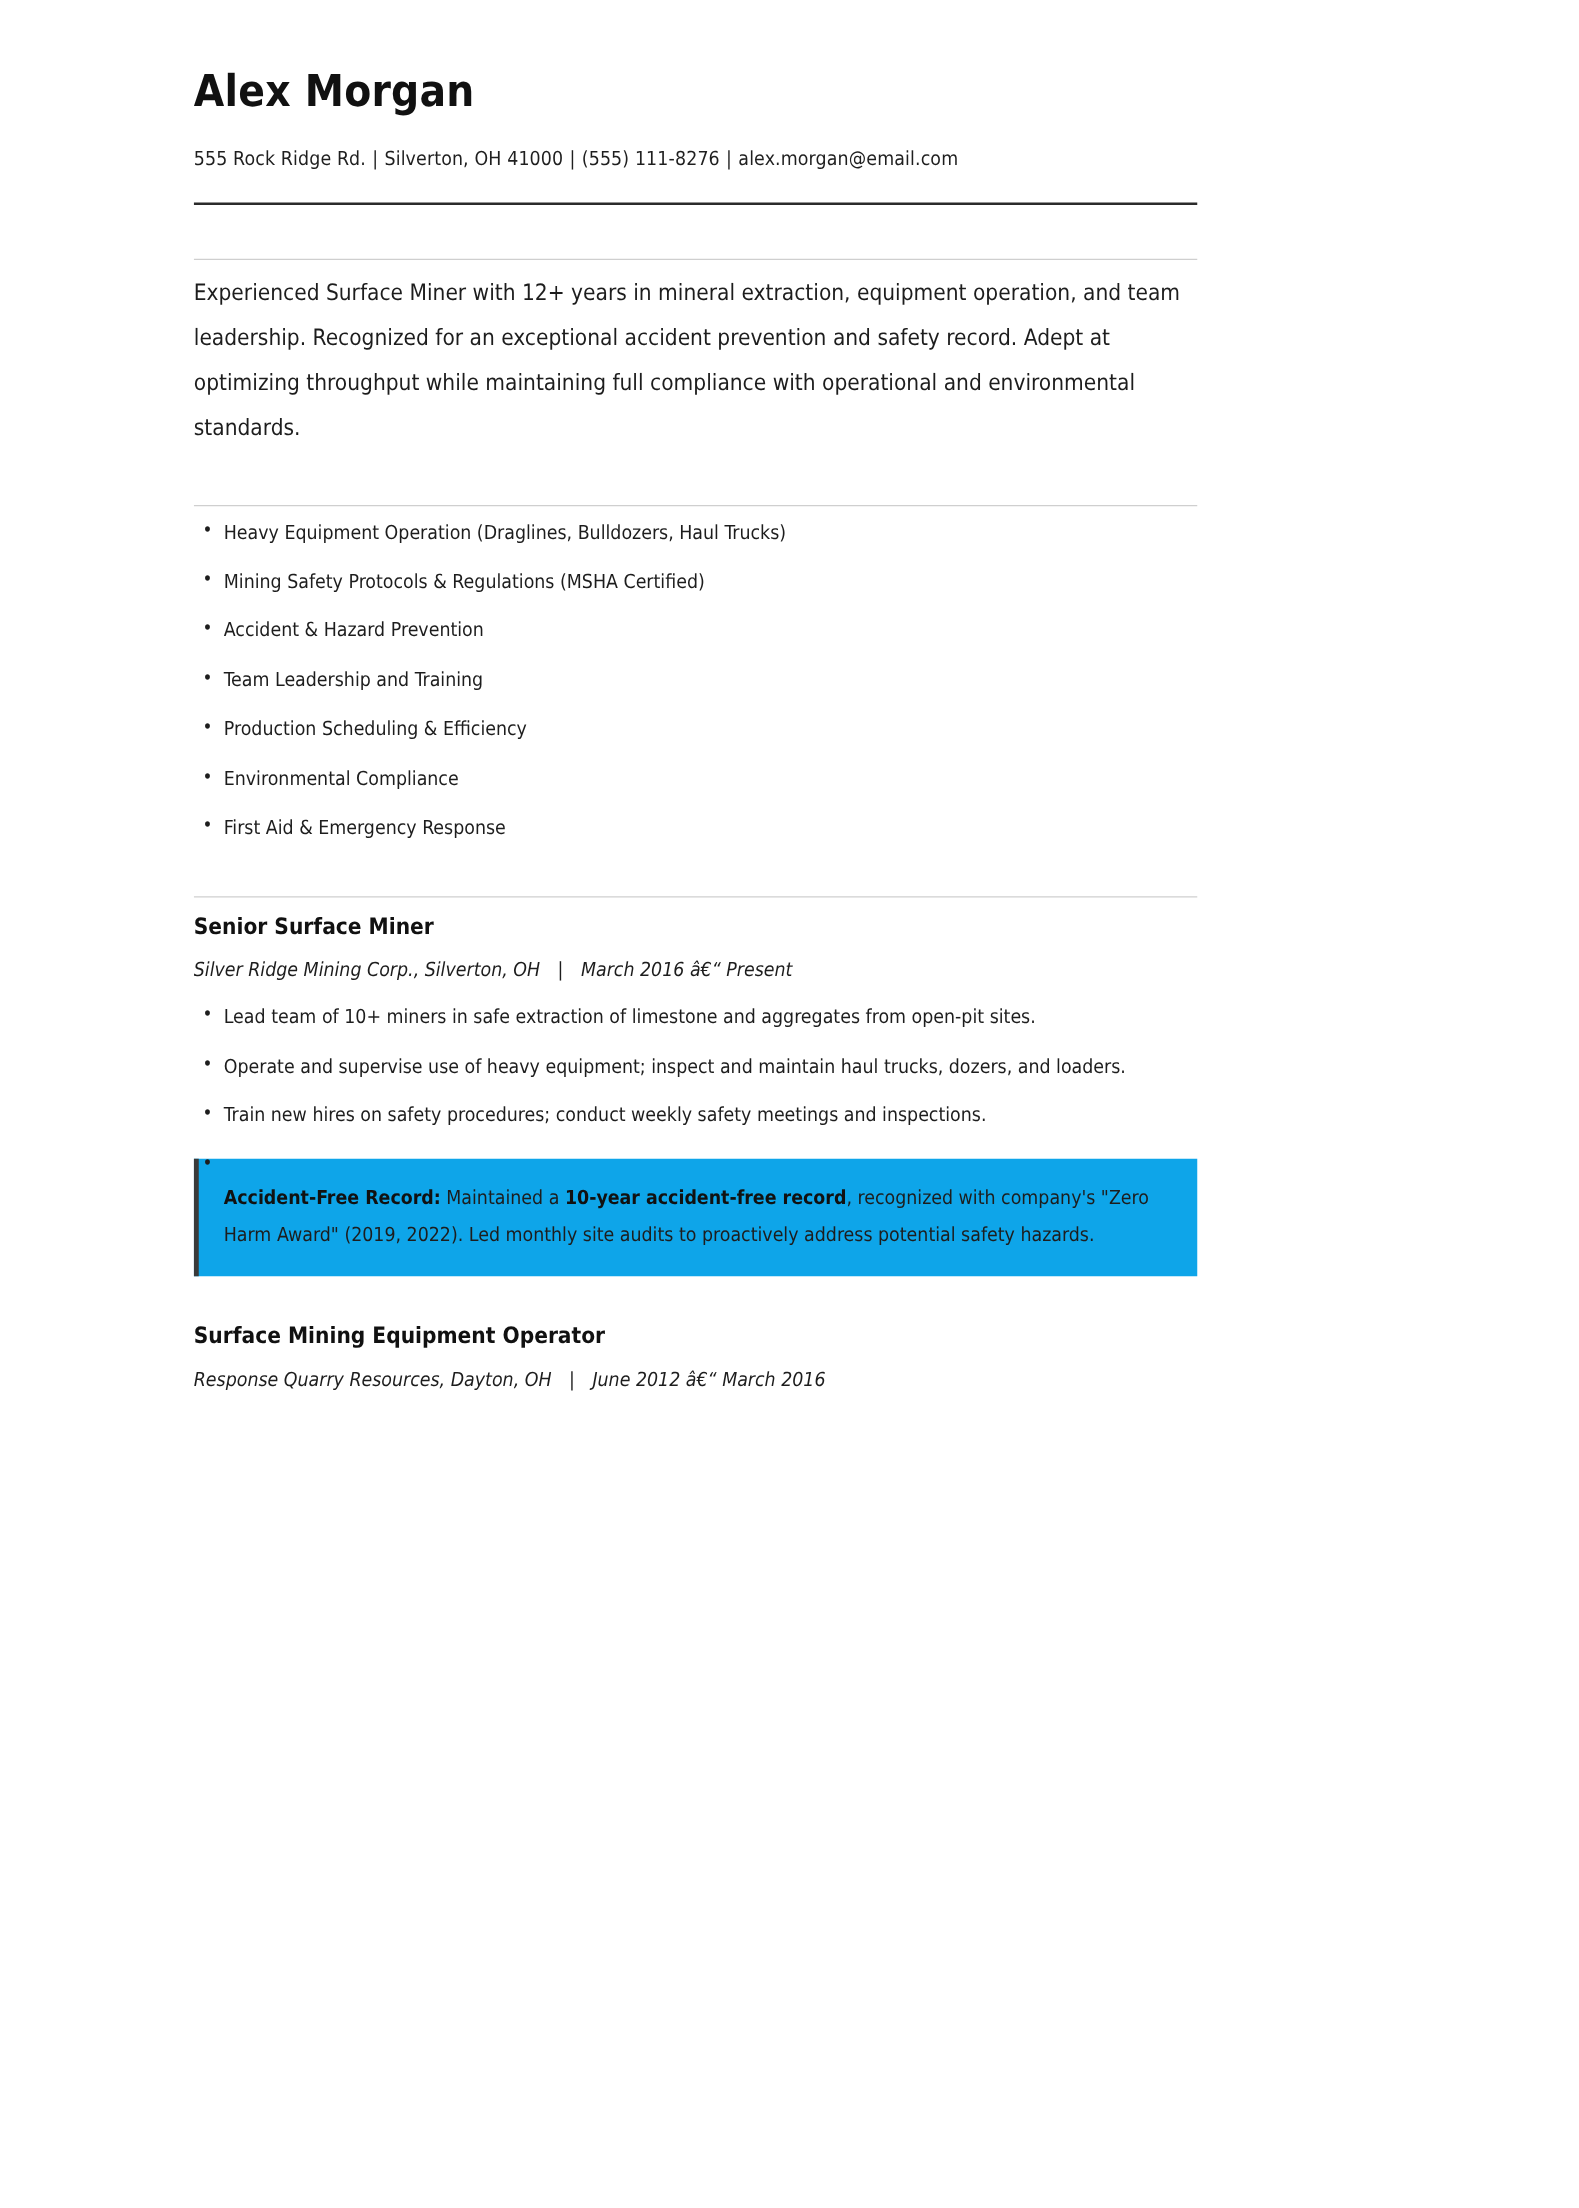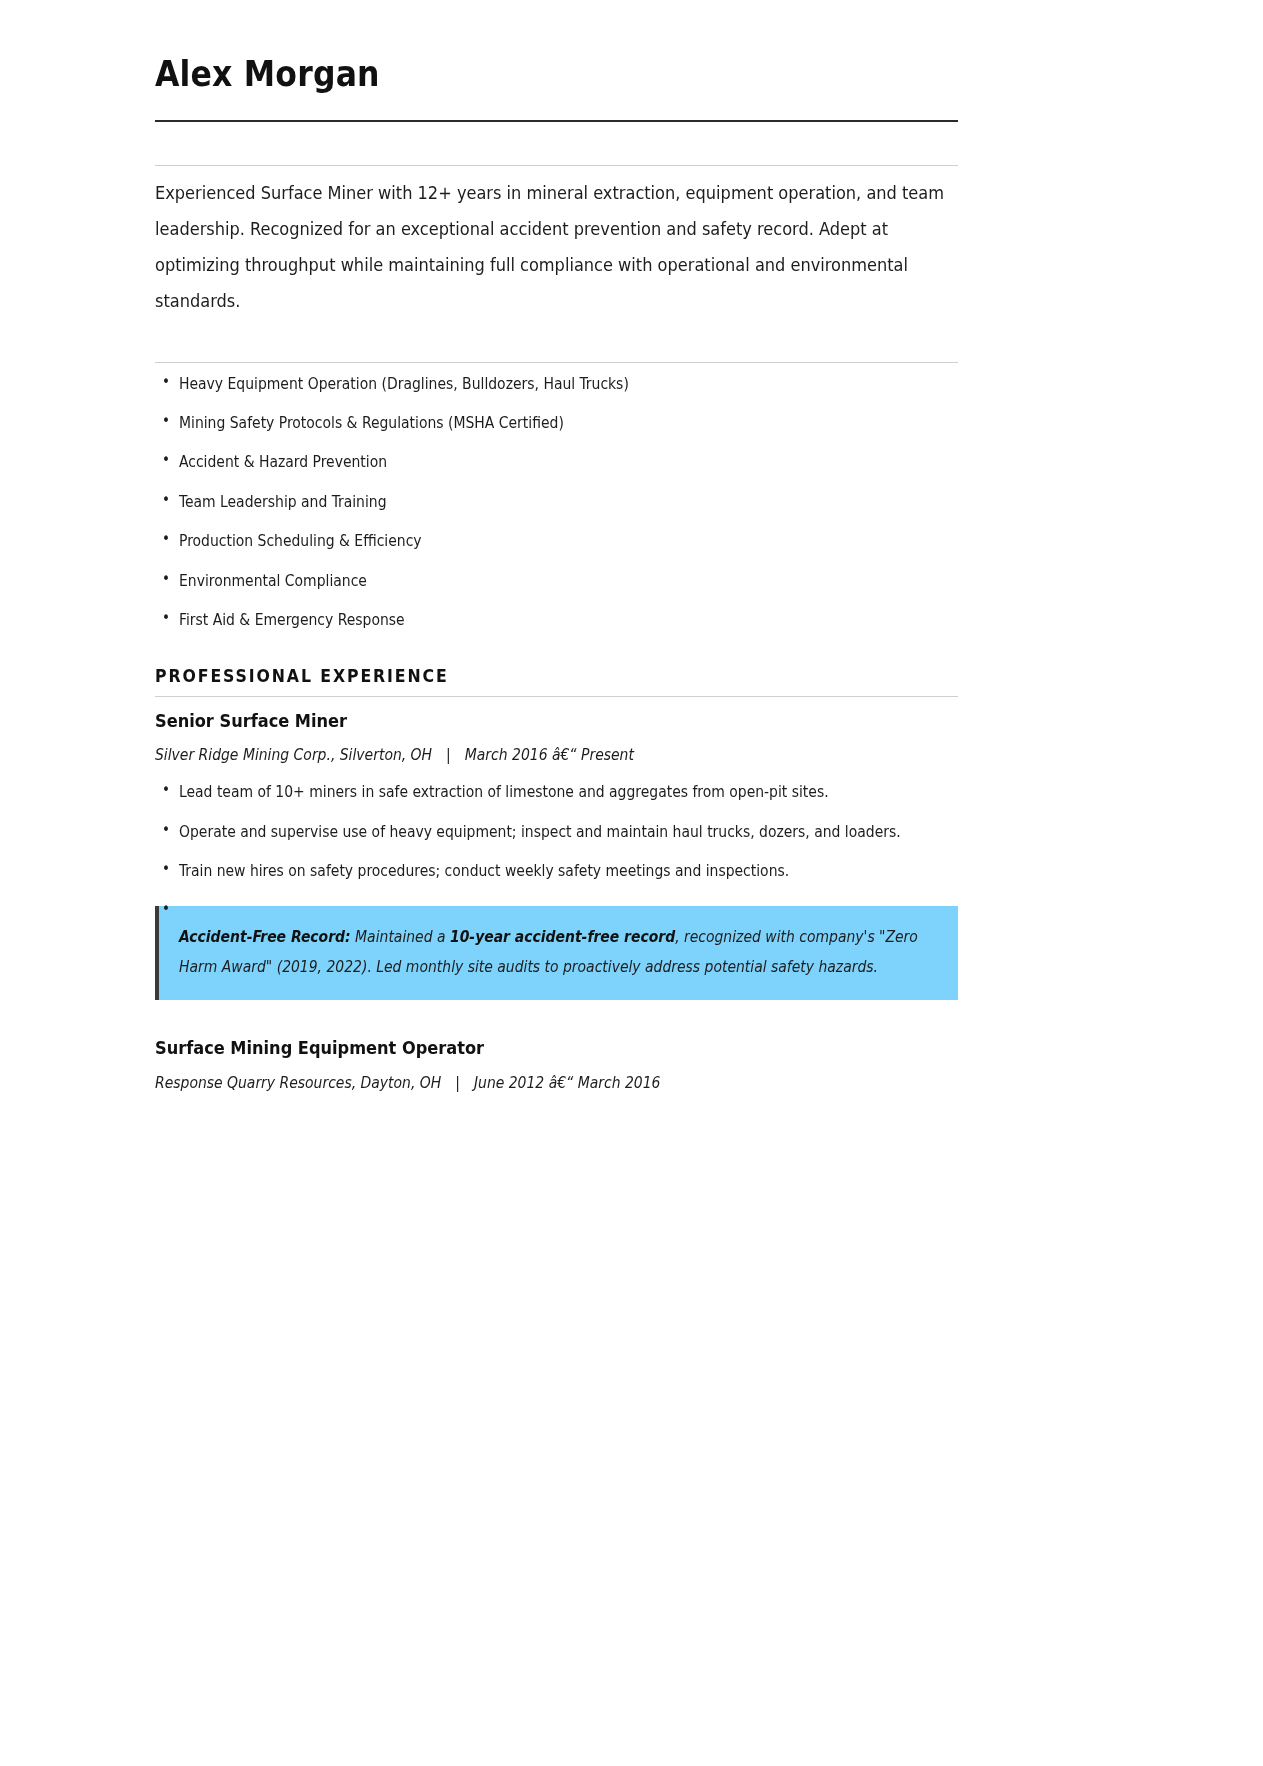--- a/index.html
+++ b/index.html
@@ -135,46 +135,46 @@
     white-space: nowrap;
   }
   .job-meta .meta-sep {
     padding: 0 14px;
     font-style: italic;
   }
   .job .bullets { padding-top: 16px; }
 
   
   .callout {
-    background: #7dd3fc;
+    background: #0ea5e9;
     border-left: 4px solid #3a3a3a;
     margin-top: 23px;
     padding: 16px 20px 18px 20px;
     box-sizing: border-box;
     width: 803px;
-    font-style: italic;
   }
   .callout p {
     margin: 0;
     font-size: 15.5px;
     line-height: 1.95;
     color: #1d1d1d;
   }
   .callout b { font-weight: bold; color: #111111; }
 
   .job-spacer { height: 22px; }
 </style>
 </head>
 <body>
 
 <div class="page">
   <div class="doc">
 
     <div>
       <h1 class="name">Alex Morgan</h1>
+      <p class="contact"><span>555 Rock Ridge Rd.</span><span class="sep">|</span><span>Silverton, OH 41000</span><span class="sep">|</span><span>(555) 111-8276</span><span class="sep">|</span><span>alex.morgan@email.com</span></p>
       <hr class="rule-strong">
     </div>
 
     <div class="section">
       <hr class="rule-light">
       <p class="body-text">Experienced Surface Miner with 12+ years in mineral extraction, equipment operation, and team leadership. Recognized for an exceptional accident prevention and safety record. Adept at optimizing throughput while maintaining full compliance with operational and environmental standards.</p>
     </div>
 
     <div class="section">
       <hr class="rule-light">
@@ -183,21 +183,20 @@
         <li><span class="dot">•</span><span>Mining Safety Protocols &amp; Regulations (MSHA Certified)</span></li>
         <li><span class="dot">•</span><span>Accident &amp; Hazard Prevention</span></li>
         <li><span class="dot">•</span><span>Team Leadership and Training</span></li>
         <li><span class="dot">•</span><span>Production Scheduling &amp; Efficiency</span></li>
         <li><span class="dot">•</span><span>Environmental Compliance</span></li>
         <li><span class="dot">•</span><span>First Aid &amp; Emergency Response</span></li>
       </ul>
     </div>
 
     <div class="section">
-      <h2 class="section-title">PROFESSIONAL EXPERIENCE</h2>
       <hr class="rule-light">
 
       <div class="job first">
         <h3 class="job-title">Senior Surface Miner</h3>
         <p class="job-meta"><span>Silver Ridge Mining Corp., Silverton, OH</span><span class="meta-sep">|</span><span>March 2016 â€“ Present</span></p>
         <ul class="bullets">
           <li><span class="dot">•</span><span>Lead team of 10+ miners in safe extraction of limestone and aggregates from open-pit sites.</span></li>
           <li><span class="dot">•</span><span>Operate and supervise use of heavy equipment; inspect and maintain haul trucks, dozers, and loaders.</span></li>
           <li><span class="dot">•</span><span>Train new hires on safety procedures; conduct weekly safety meetings and inspections.</span></li>
           <li><span class="dot">•</span></li>

